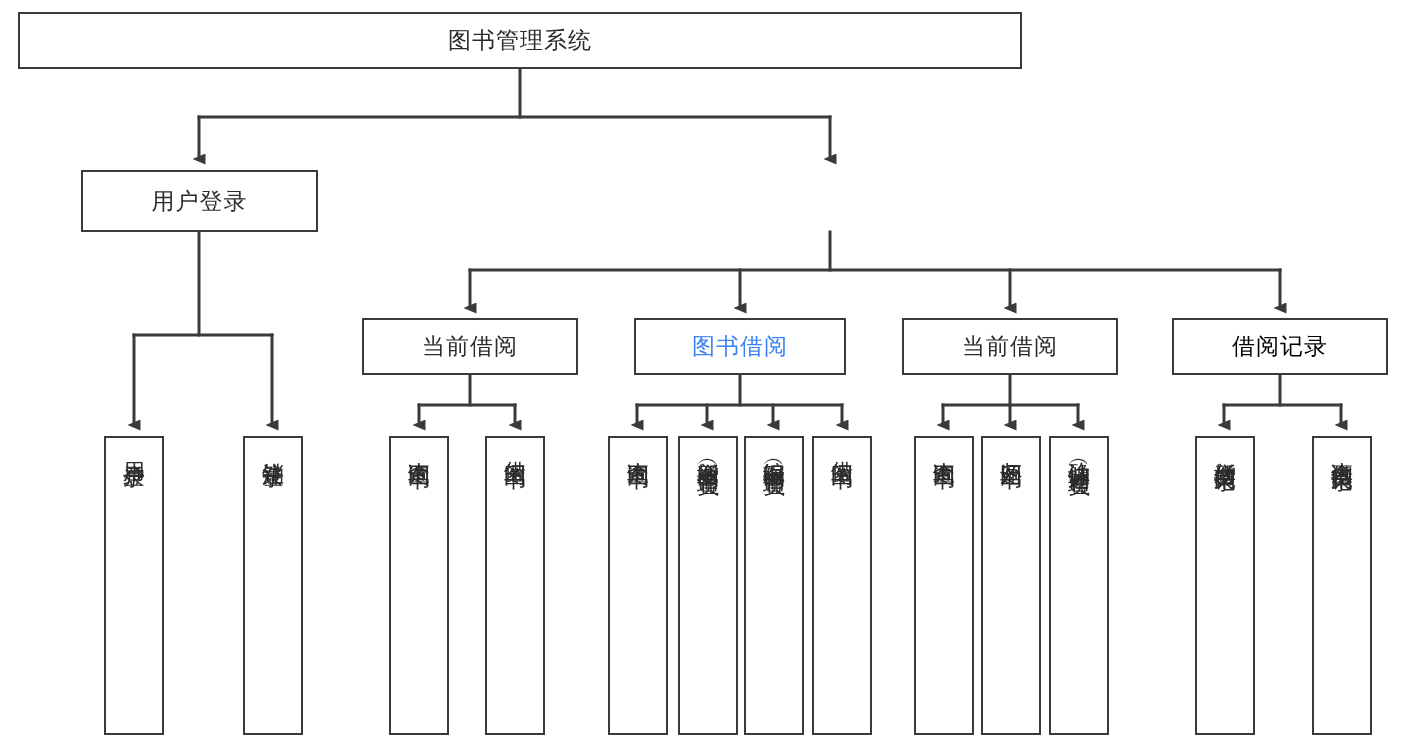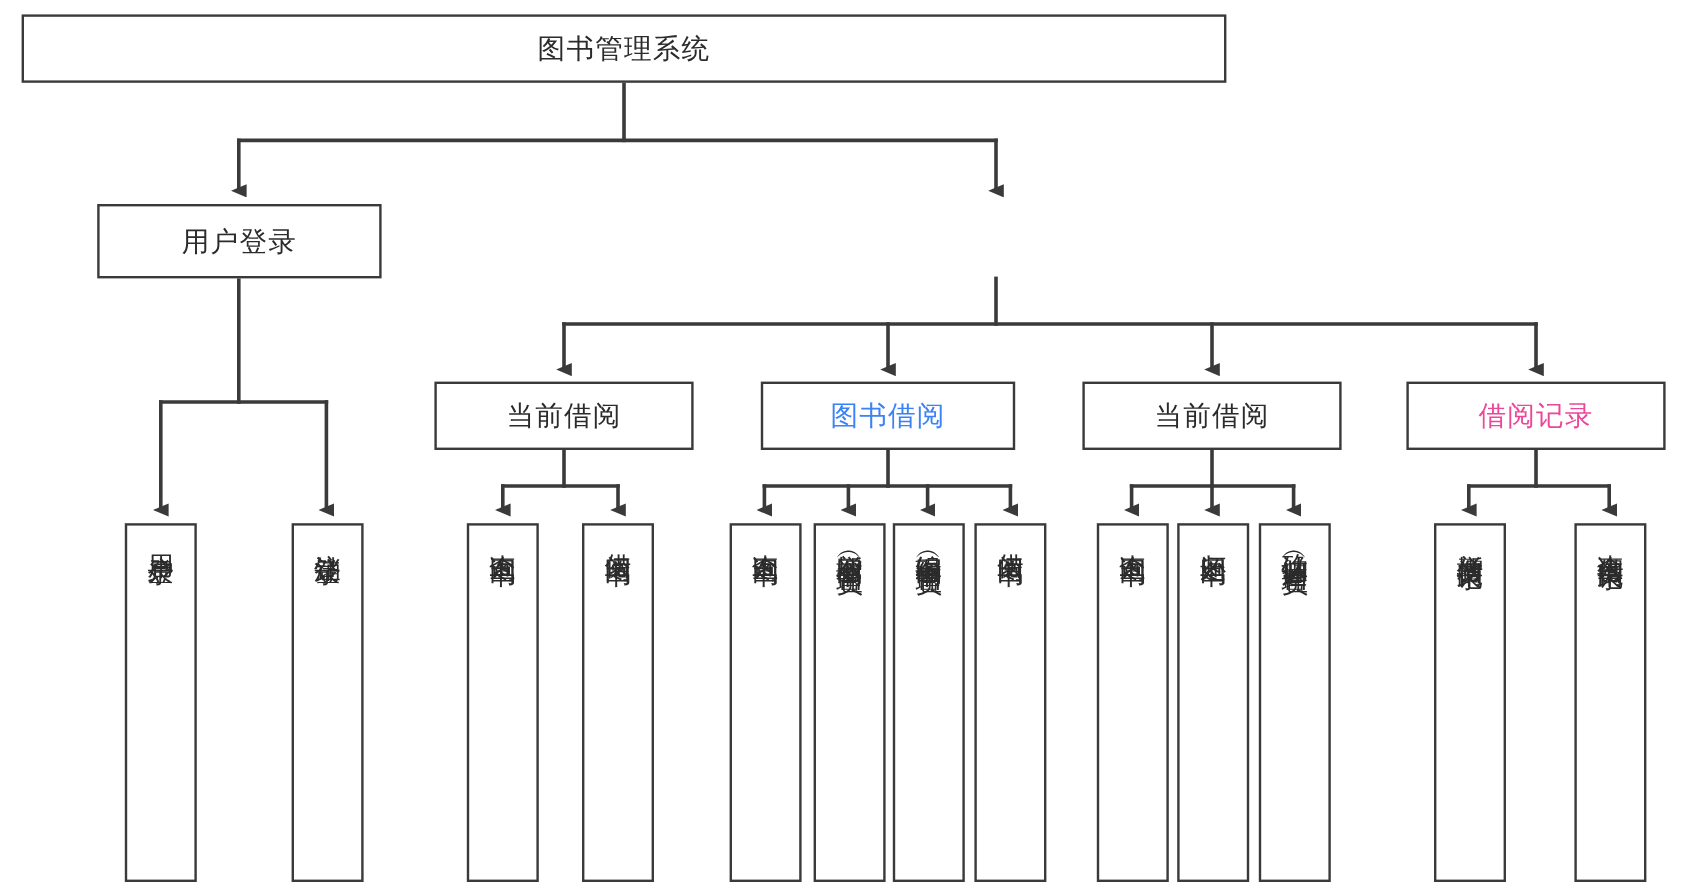--- a/index.html
+++ b/index.html
@@ -134,21 +134,21 @@
 
   <div class="node-box horizontal" style="left: 362px; top: 318px; width: 216px; height: 57px; border-color: rgb(58, 58, 58); color: rgb(43, 43, 43); background: rgb(255, 255, 255);">
     <span class="node-label">当前借阅</span>
   </div>
   <div class="node-box horizontal" style="left: 634px; top: 318px; width: 212px; height: 57px; border-color: rgb(58, 58, 58); color: #3b82f6; background: rgb(255, 255, 255);">
     <span class="node-label">图书借阅</span>
   </div>
   <div class="node-box horizontal" style="left: 902px; top: 318px; width: 216px; height: 57px; border-color: rgb(58, 58, 58); color: rgb(43, 43, 43); background: rgb(255, 255, 255);">
     <span class="node-label">当前借阅</span>
   </div>
-  <div class="node-box horizontal" style="left: 1172px; top: 318px; width: 216px; height: 57px; border-color: rgb(58, 58, 58); color: #ec4899; background: rgb(255, 255, 255);">
+  <div class="node-box horizontal" style="left: 1172px; top: 318px; width: 216px; height: 57px; border-color: rgb(58, 58, 58); color: #000000; background: rgb(255, 255, 255);">
     <span class="node-label">借阅记录</span>
   </div>
 
   <div class="node-box vertical" style="left: 104px; top: 436px; width: 60px; height: 299px; border-color: rgb(58, 58, 58); color: rgb(43, 43, 43); background: rgb(255, 255, 255);">
     <span class="vtext">用户登录</span>
   </div>
   <div class="node-box vertical" style="left: 243px; top: 436px; width: 60px; height: 299px; border-color: rgb(58, 58, 58); color: rgb(43, 43, 43); background: rgb(255, 255, 255);">
     <span class="vtext">注销登录</span>
   </div>
   <div class="node-box vertical" style="left: 389px; top: 436px; width: 60px; height: 299px; border-color: rgb(58, 58, 58); color: rgb(43, 43, 43); background: rgb(255, 255, 255);">

